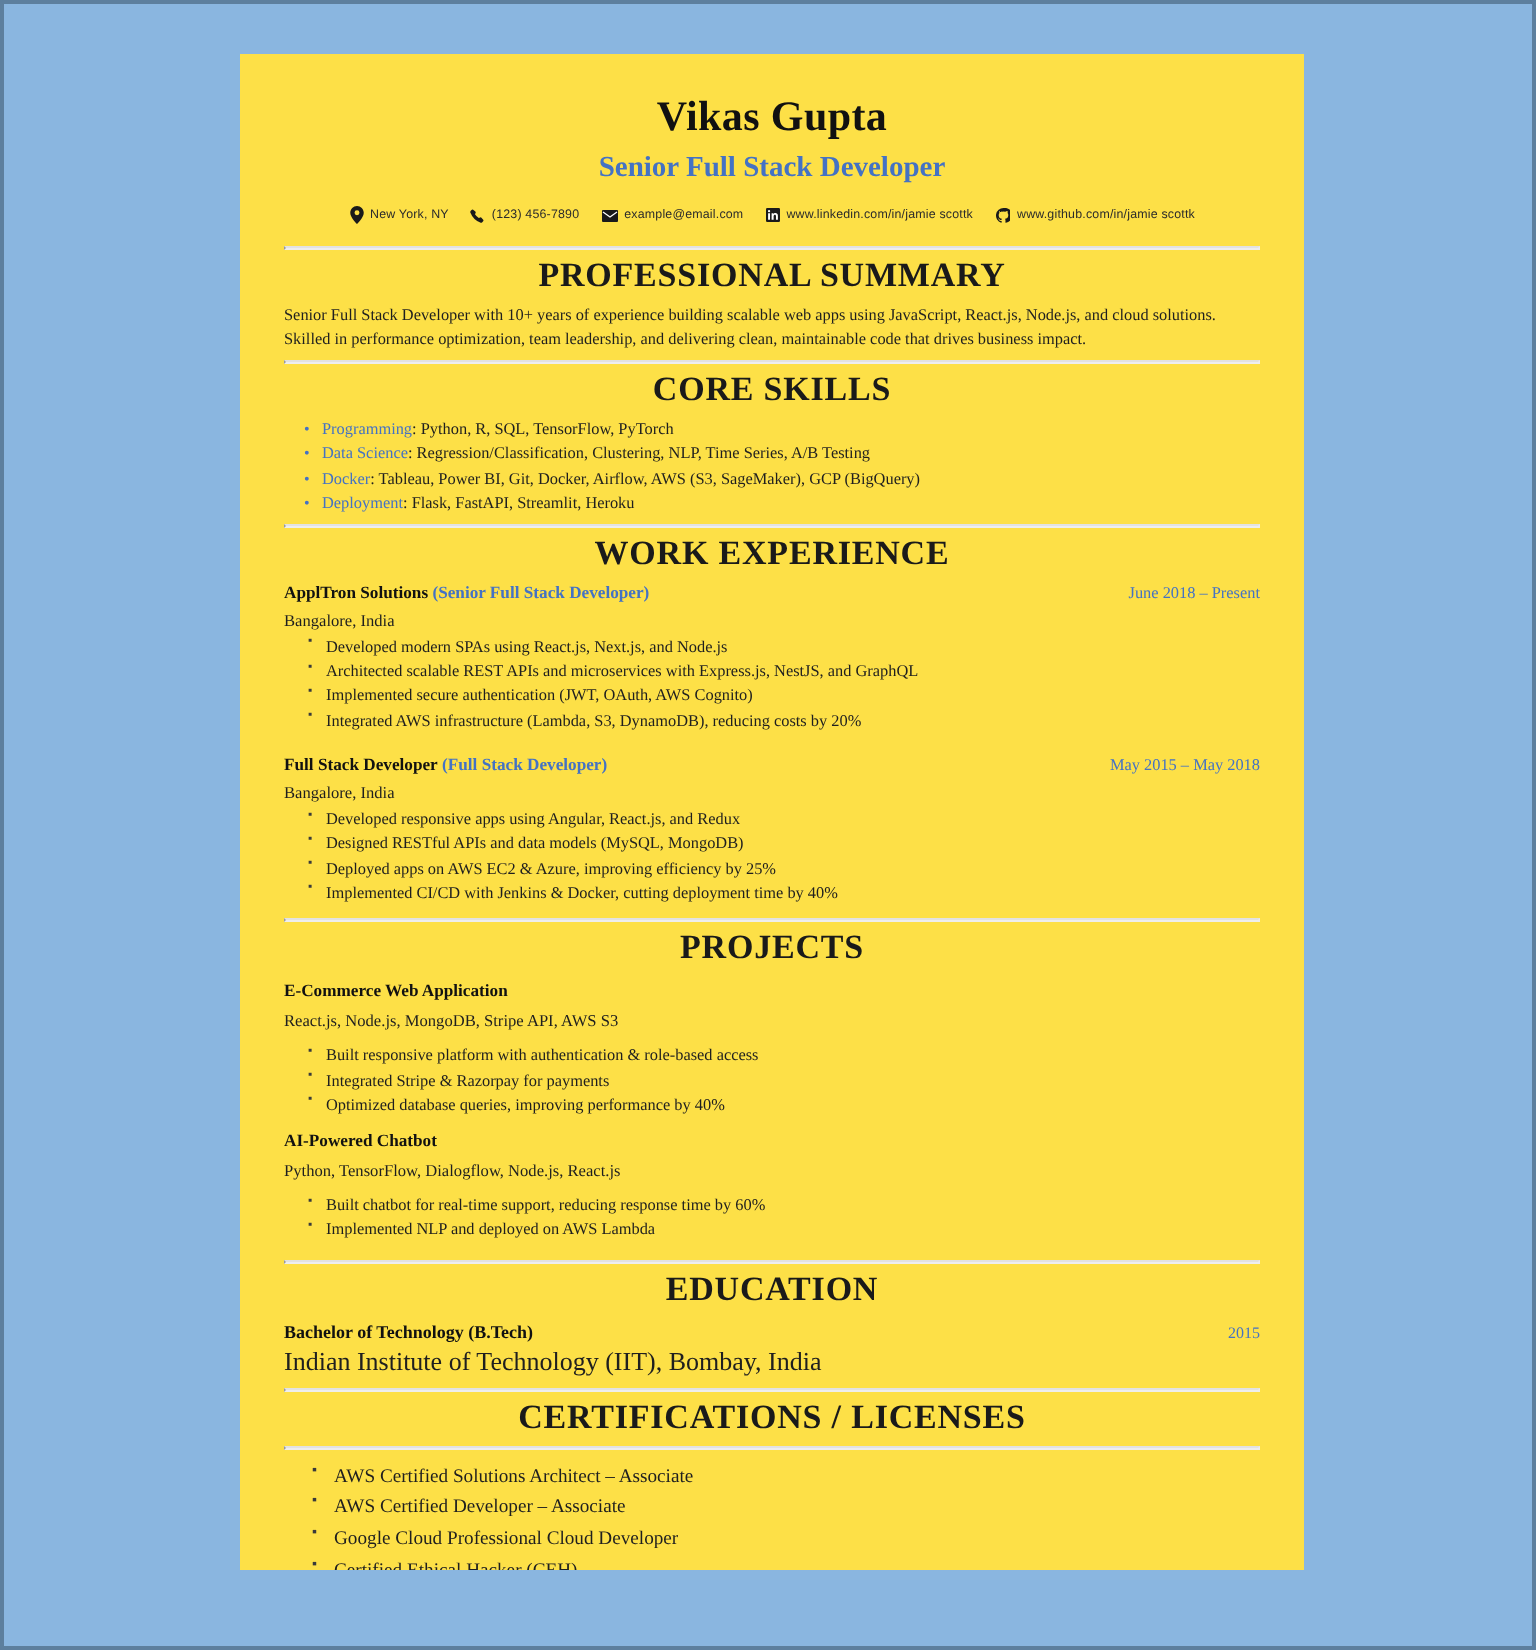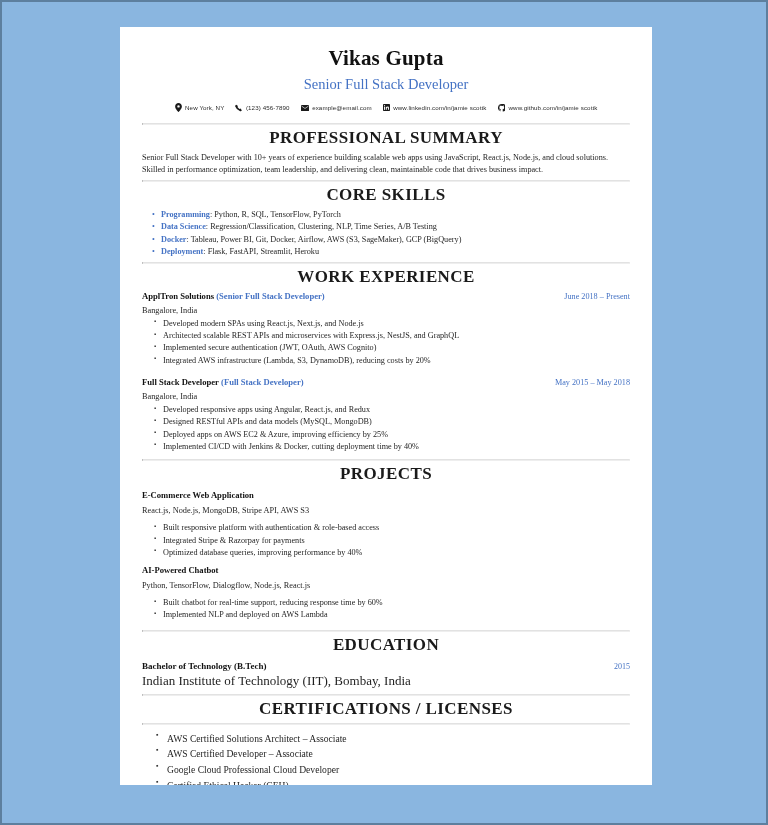--- a/index.html
+++ b/index.html
@@ -17,39 +17,40 @@
     inset: 0;
     border: 2px solid #5d7f9e;
     pointer-events: none;
   }
   .page {
     position: absolute;
     left: 120px;
     top: 27px;
     width: 532px;
     height: 758px;
-    background: #ffffff;
+    background: #fde047;
     padding: 16px 22px 10px 22px;
     overflow: hidden;
   }
   .name {
     text-align: center;
     font-size: 21px;
     font-weight: bold;
     color: #111111;
     letter-spacing: 0.2px;
     margin: 4px 0 6px 0;
     line-height: 1.1;
   }
   .subtitle {
     text-align: center;
     font-size: 14.5px;
     color: #4472c4;
     margin: 0 0 10px 0;
     line-height: 1.2;
+    font-weight: bold;
   }
   .contact-row {
     display: flex;
     justify-content: center;
     align-items: center;
     gap: 11px;
     font-family: "Liberation Sans", sans-serif;
     font-size: 6.2px;
     color: #2b2b2b;
     margin-bottom: 11px;
@@ -88,21 +89,21 @@
     color: #1f1f1f;
     padding-left: 9px;
   }
   ul.skills li::before {
     content: "•";
     position: absolute;
     left: 0;
     color: #4472c4;
     font-size: 8px;
   }
-  .skill-label { color: #4472c4; font-weight: bold; }
+  .skill-label { color: #4472c4; font-weight: normal; }
 
   .job { margin-top: 4px; }
   .job-head {
     display: flex;
     justify-content: space-between;
     align-items: baseline;
   }
   .job-title { font-size: 8.6px; }
   .job-company { font-weight: bold; color: #111111; }
   .job-role { color: #4472c4; font-weight: bold; }

